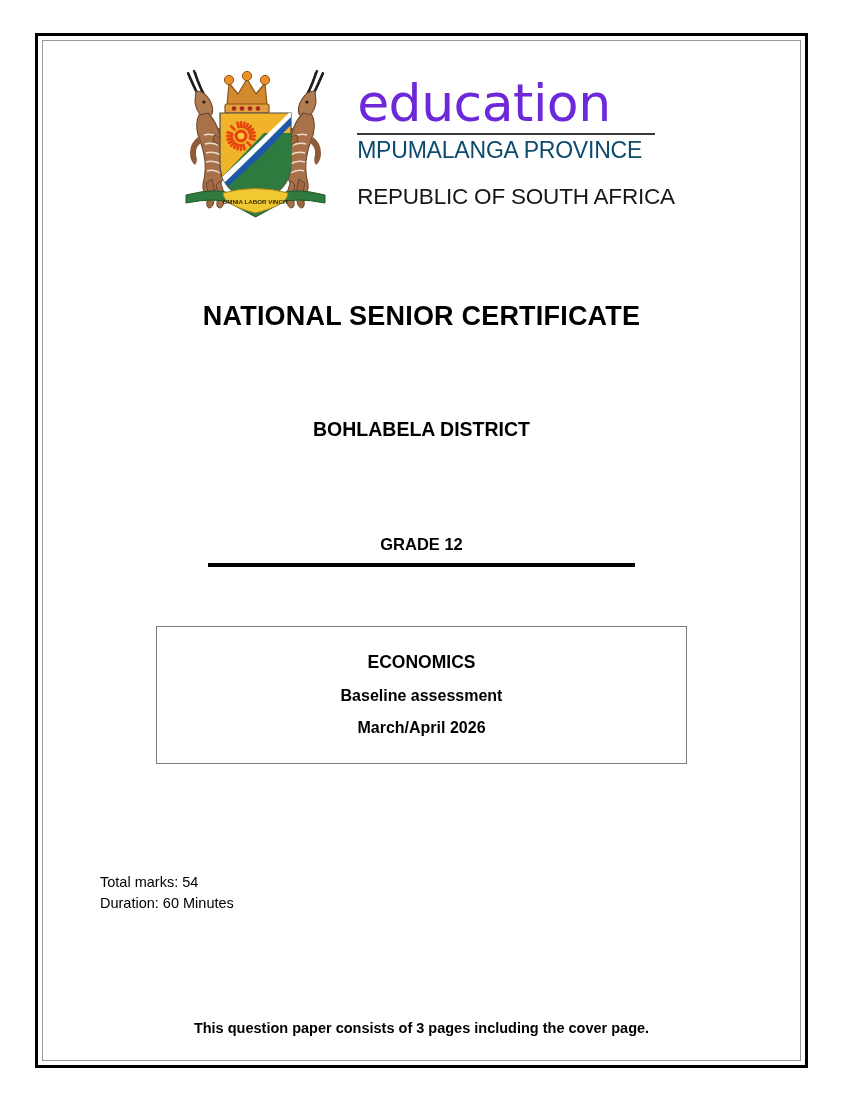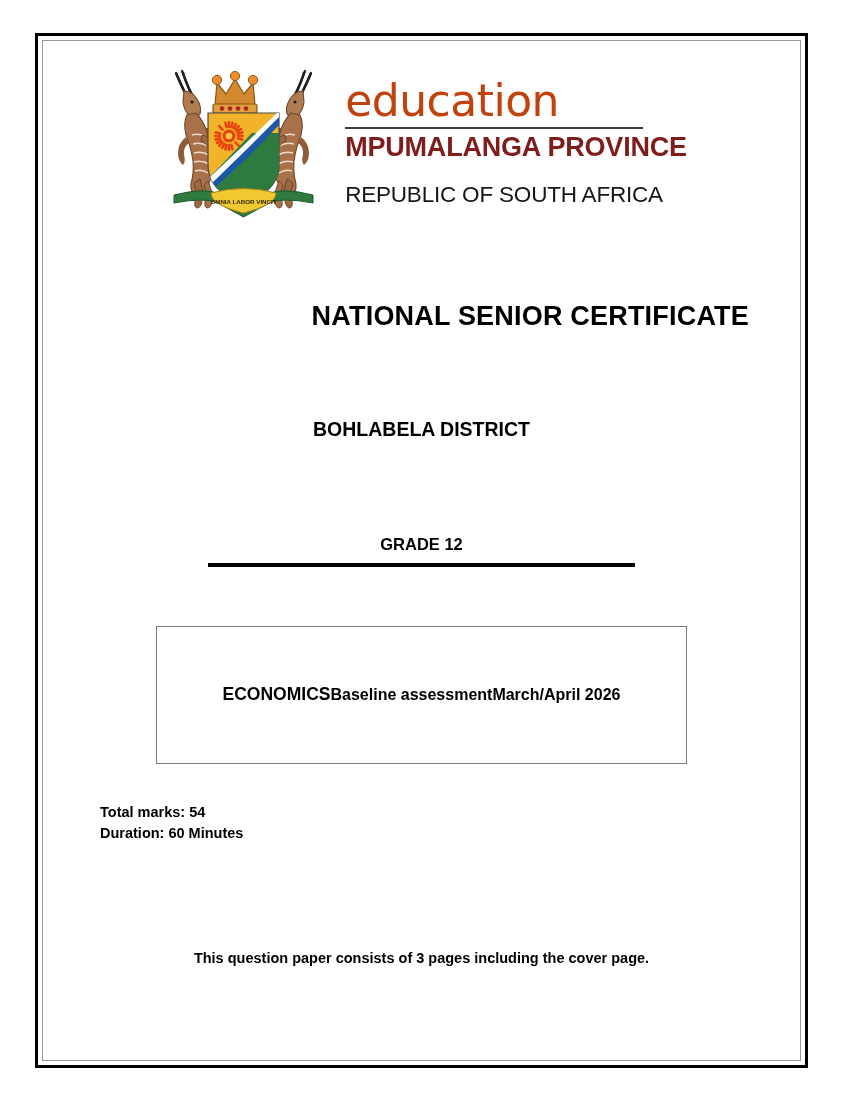--- a/index.html
+++ b/index.html
@@ -52,53 +52,53 @@
     display: flex;
     align-items: center;
     justify-content: center;
     gap: 14px;
     padding-top: 25px;
   }
   .coat-of-arms { width: 175px; height: 160px; display: block; }
   .logo-wordmark { padding-top: 4px; }
   .logo-education {
     font-family: "DejaVu Sans", sans-serif;
-    font-size: 44px;
+    font-size: 52px;
     font-weight: 400;
-    color: #c2410c;
+    color: #6d28d9;
     line-height: 1.0;
     letter-spacing: -0.5px;
   }
   .logo-rule {
     height: 2px;
     background: #3a3a3a;
     margin: 4px 0 3px 0;
     width: 298px;
   }
   .logo-province {
     font-family: "Liberation Sans", sans-serif;
-    font-size: 27px;
-    font-weight: bold;
-    color: #7f1d1d;
+    font-size: 23px;
+    font-weight: normal;
+    color: #0c4a6e;
     line-height: 1.12;
     letter-spacing: -0.2px;
   }
   .logo-republic {
     font-family: "Liberation Sans", sans-serif;
     font-size: 22.5px;
     font-weight: 400;
     color: #161616;
     line-height: 1.12;
     letter-spacing: -0.2px;
     margin-top: 20px;
   }
 
   
   .title-nsc {
-    text-align: right;
+    text-align: center;
     font-size: 27px;
     font-weight: bold;
     letter-spacing: 0.2px;
     margin-top: 80px;
   }
   .title-district {
     text-align: center;
     font-size: 19.5px;
     font-weight: bold;
     margin-top: 86px;
@@ -117,39 +117,39 @@
   }
 
   
   .subject-box {
     margin: 59px auto 3px auto;
     width: 531px;
     height: 138px;
     border: 1px solid #7d7d7d;
     box-sizing: border-box;
     display: flex;
-    flex-direction: row;
+    flex-direction: column;
     align-items: center;
     justify-content: center;
   }
   .subject-line {
     text-align: center;
     font-size: 16px;
     font-weight: bold;
     line-height: 1.0;
     margin: 8px 0;
   }
   .subject-line.subject-name { font-size: 17.5px; }
 
   
   .marks-block {
-    margin-top: 38px;
+    margin-top: 108px;
     padding-left: 6px;
     font-size: 14.5px;
-    font-weight: bold;
+    font-weight: normal;
     line-height: 1.42;
   }
 
   
   .page-note {
     text-align: center;
     font-size: 14.5px;
     font-weight: bold;
     margin-top: 107px;
   }

